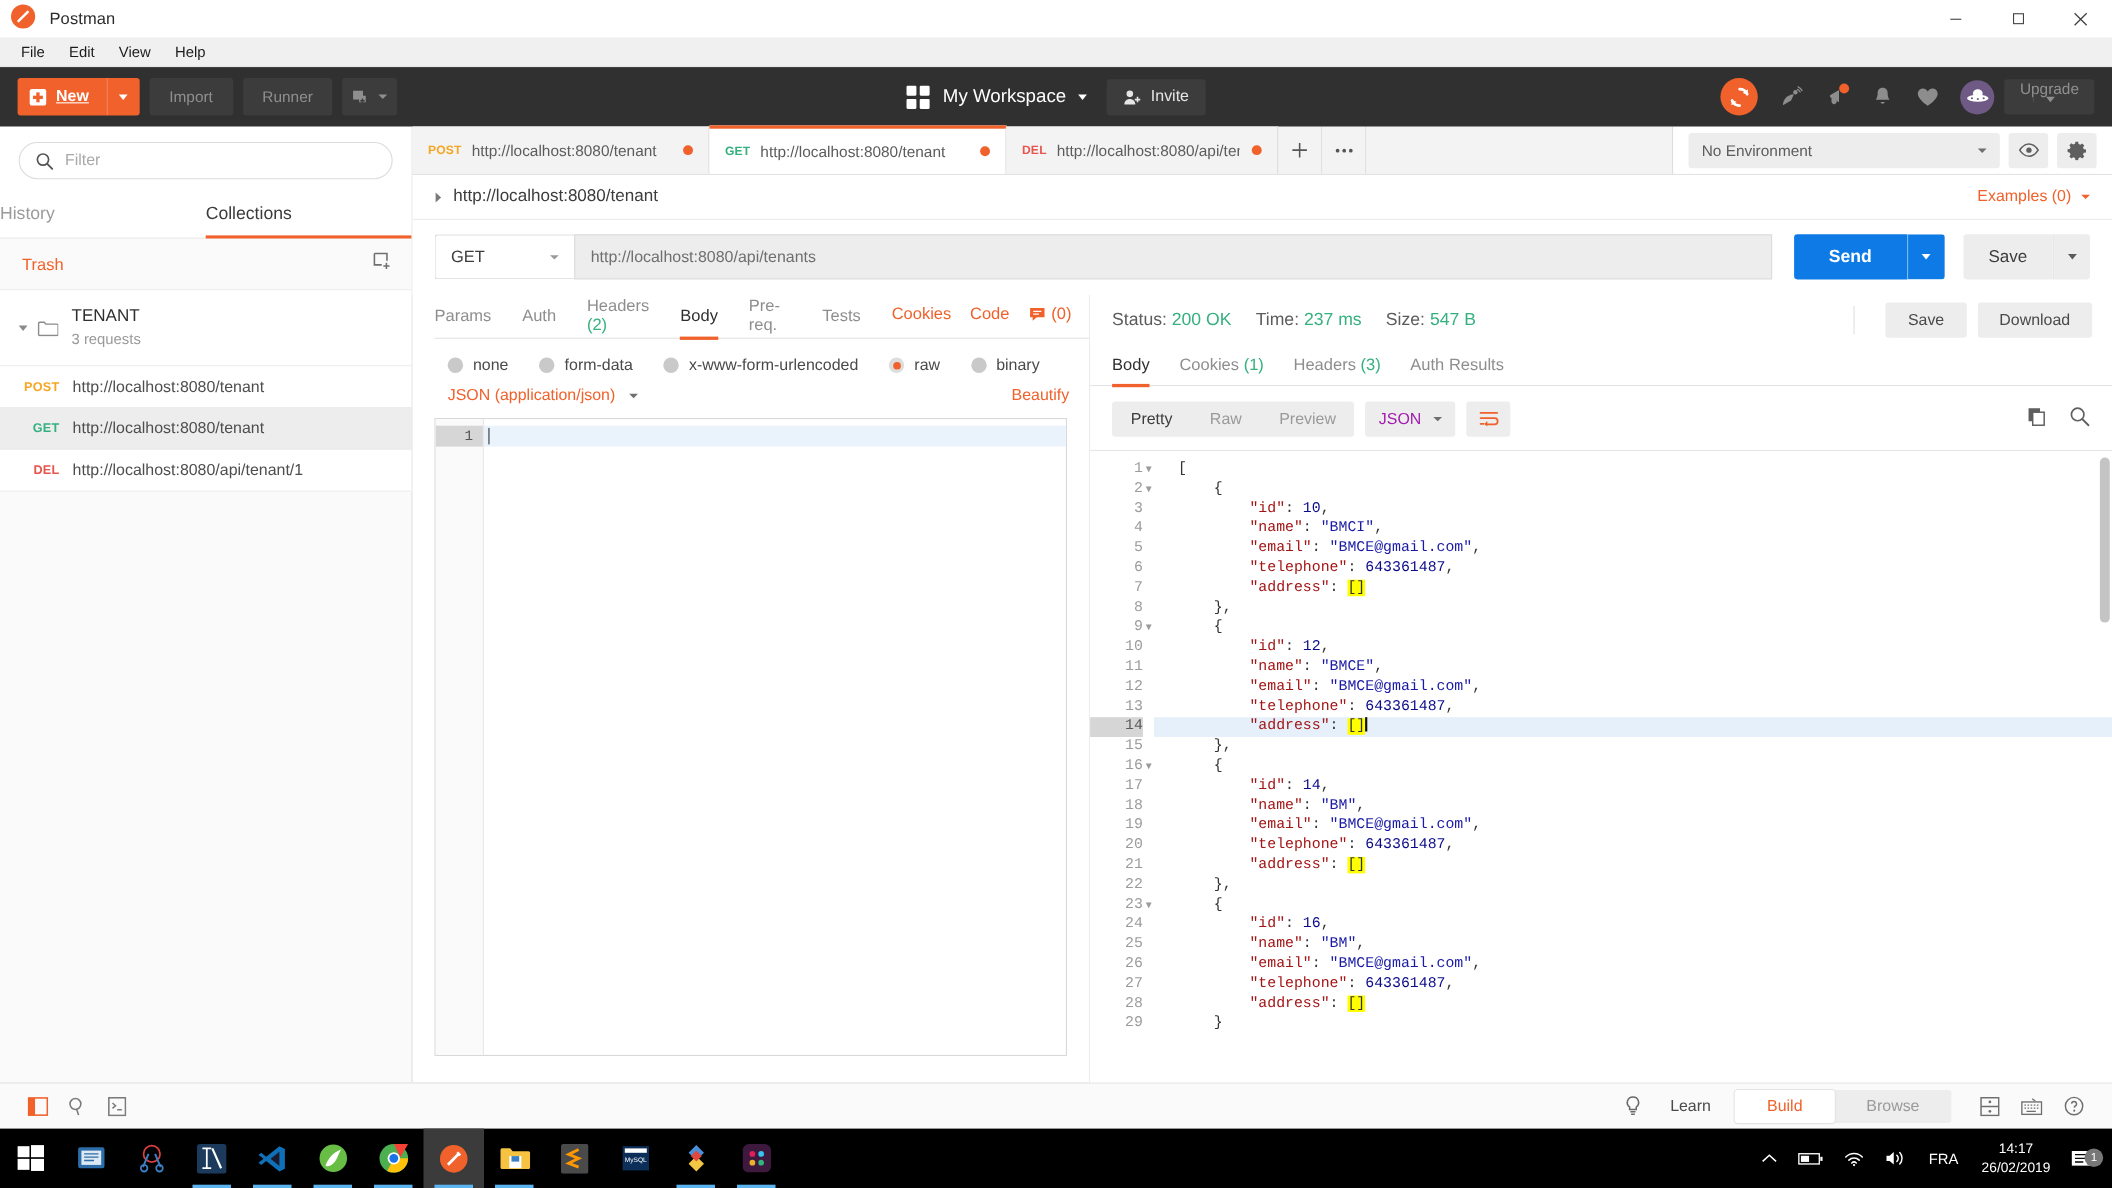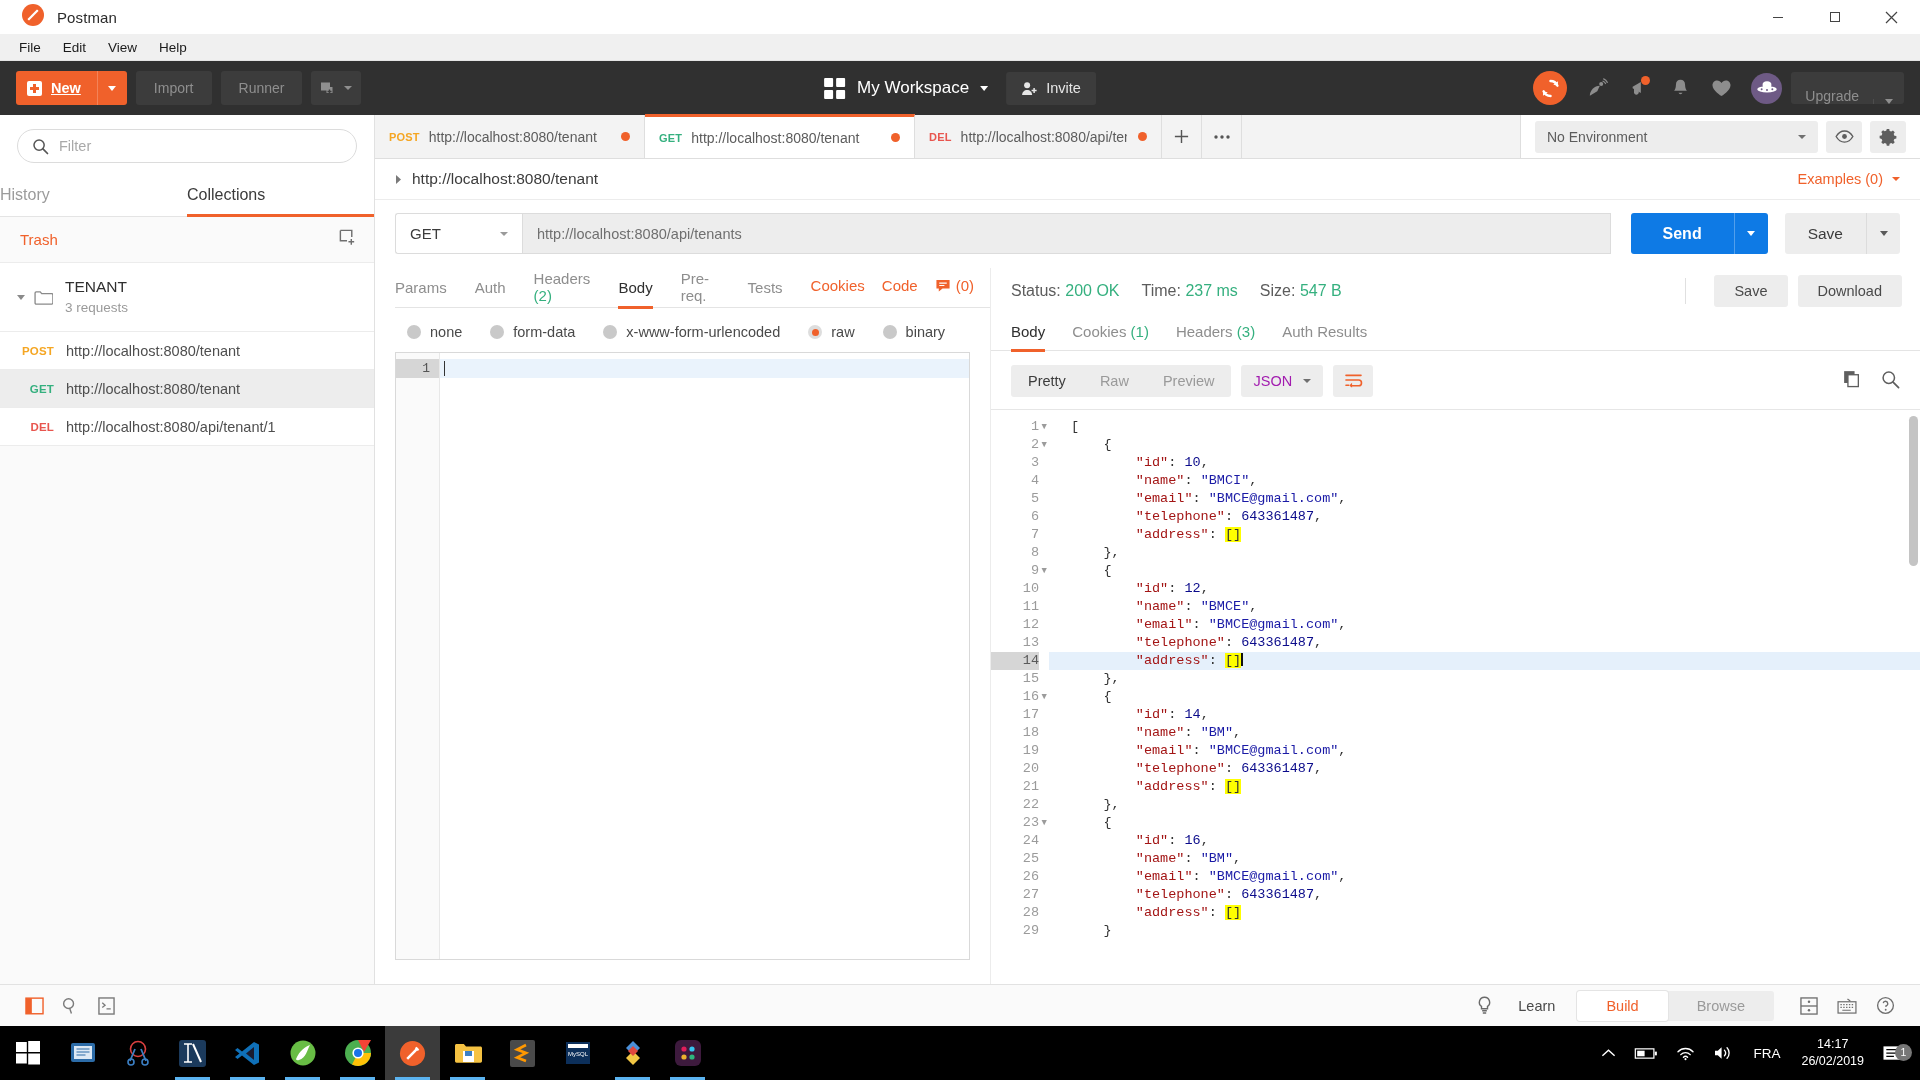--- a/index.html
+++ b/index.html
@@ -7,21 +7,21 @@
     width: 1920px; height: 1080px;
     font-family: "Liberation Sans", sans-serif;
     background: #ffffff; overflow: hidden;
     -webkit-font-smoothing: antialiased;
   }
   .app { width: 1920px; height: 1080px; display: flex; flex-direction: column; position: relative; }
 
   
   .titlebar {
     height: 34px; background: #ffffff; display: flex; align-items: center;
-    border-bottom: 0px solid #e8e8e8; flex: none; margin-left: 12px;
+    border-bottom: 0px solid #e8e8e8; flex: none;
   }
   .tb-logo { width: 26px; height: 26px; margin-left: 10px; margin-right: 9px; position: relative; }
   .postman-glyph {
     width: 22px; height: 22px; border-radius: 50%; background: #f0612b; position: relative; display:block;
   }
   .postman-glyph::after {
     content: ""; position: absolute; left: 4px; top: 4px; width: 14px; height: 14px;
     background: #fff; transform: rotate(45deg);
     clip-path: polygon(42% 0%, 58% 0%, 58% 100%, 42% 100%);
   }
@@ -93,21 +93,21 @@
     width: 34px; height: 34px; border-radius: 50%; background: #f0612b;
     display: flex; align-items: center; justify-content: center; margin-right: 14px;
   }
   .hdr-icon { width: 34px; height: 34px; display: flex; align-items: center; justify-content: center; color: #8d8d8d; position: relative; margin-right: 7px; }
   .notif-dot { position: absolute; width: 9px; height: 9px; border-radius: 50%; background: #f0612b; right: 6px; top: 5px; }
   .avatar-ufo {
     width: 31px; height: 31px; border-radius: 50%; background: #6e5a85;
     display: flex; align-items: center; justify-content: center; margin: 0 9px 0 6px;
   }
   .btn-upgrade {
-    height: 32px; background: #3c3c3c; border-radius: 3px; display: flex; align-items: flex-end; color: #8f8f8f;
+    height: 32px; background: #3c3c3c; border-radius: 3px; display: flex; align-items: center; color: #8f8f8f; flex-direction: column;
   }
   .btn-upgrade span { display: flex; align-items: center; padding: 0 14px; font-size: 14px; }
   .btn-upgrade .up-caret { display: flex; align-items: center; padding: 0 11px; border-left: 1px solid #4d4d4d; }
 
   
   .pm-body { flex: 1 1 auto; display: flex; min-height: 0; background: #fff; }
 
   
   .sidebar { width: 375px; flex: none; border-right: 1px solid #e1e1e1; display: flex; flex-direction: column; background: #fafafa; }
   .filter-wrap { padding: 14px 17px 12px 17px; background: #fff; }
@@ -639,20 +639,27 @@
             <span class="radio-opt">
               <span class="rdot on"></span>
               <span>raw</span>
             </span>
             <span class="radio-opt">
               <span class="rdot"></span>
               <span>binary</span>
             </span>
           </div>
 
+          <div class="type-row">
+            <span class="type-sel">
+              <span>JSON (application/json)</span>
+              <i class="caret-sm" style="color:#6f6f6f;"></i>
+            </span>
+            <span class="beautify">Beautify</span>
+          </div>
 
           <div class="editor">
             <div class="ed-gutter">
               <div class="ln cur">1</div>
             </div>
             <div class="ed-area">
               <div class="ed-line1">
                   <span class="ed-caret"></span>
                 </div>
             </div>

